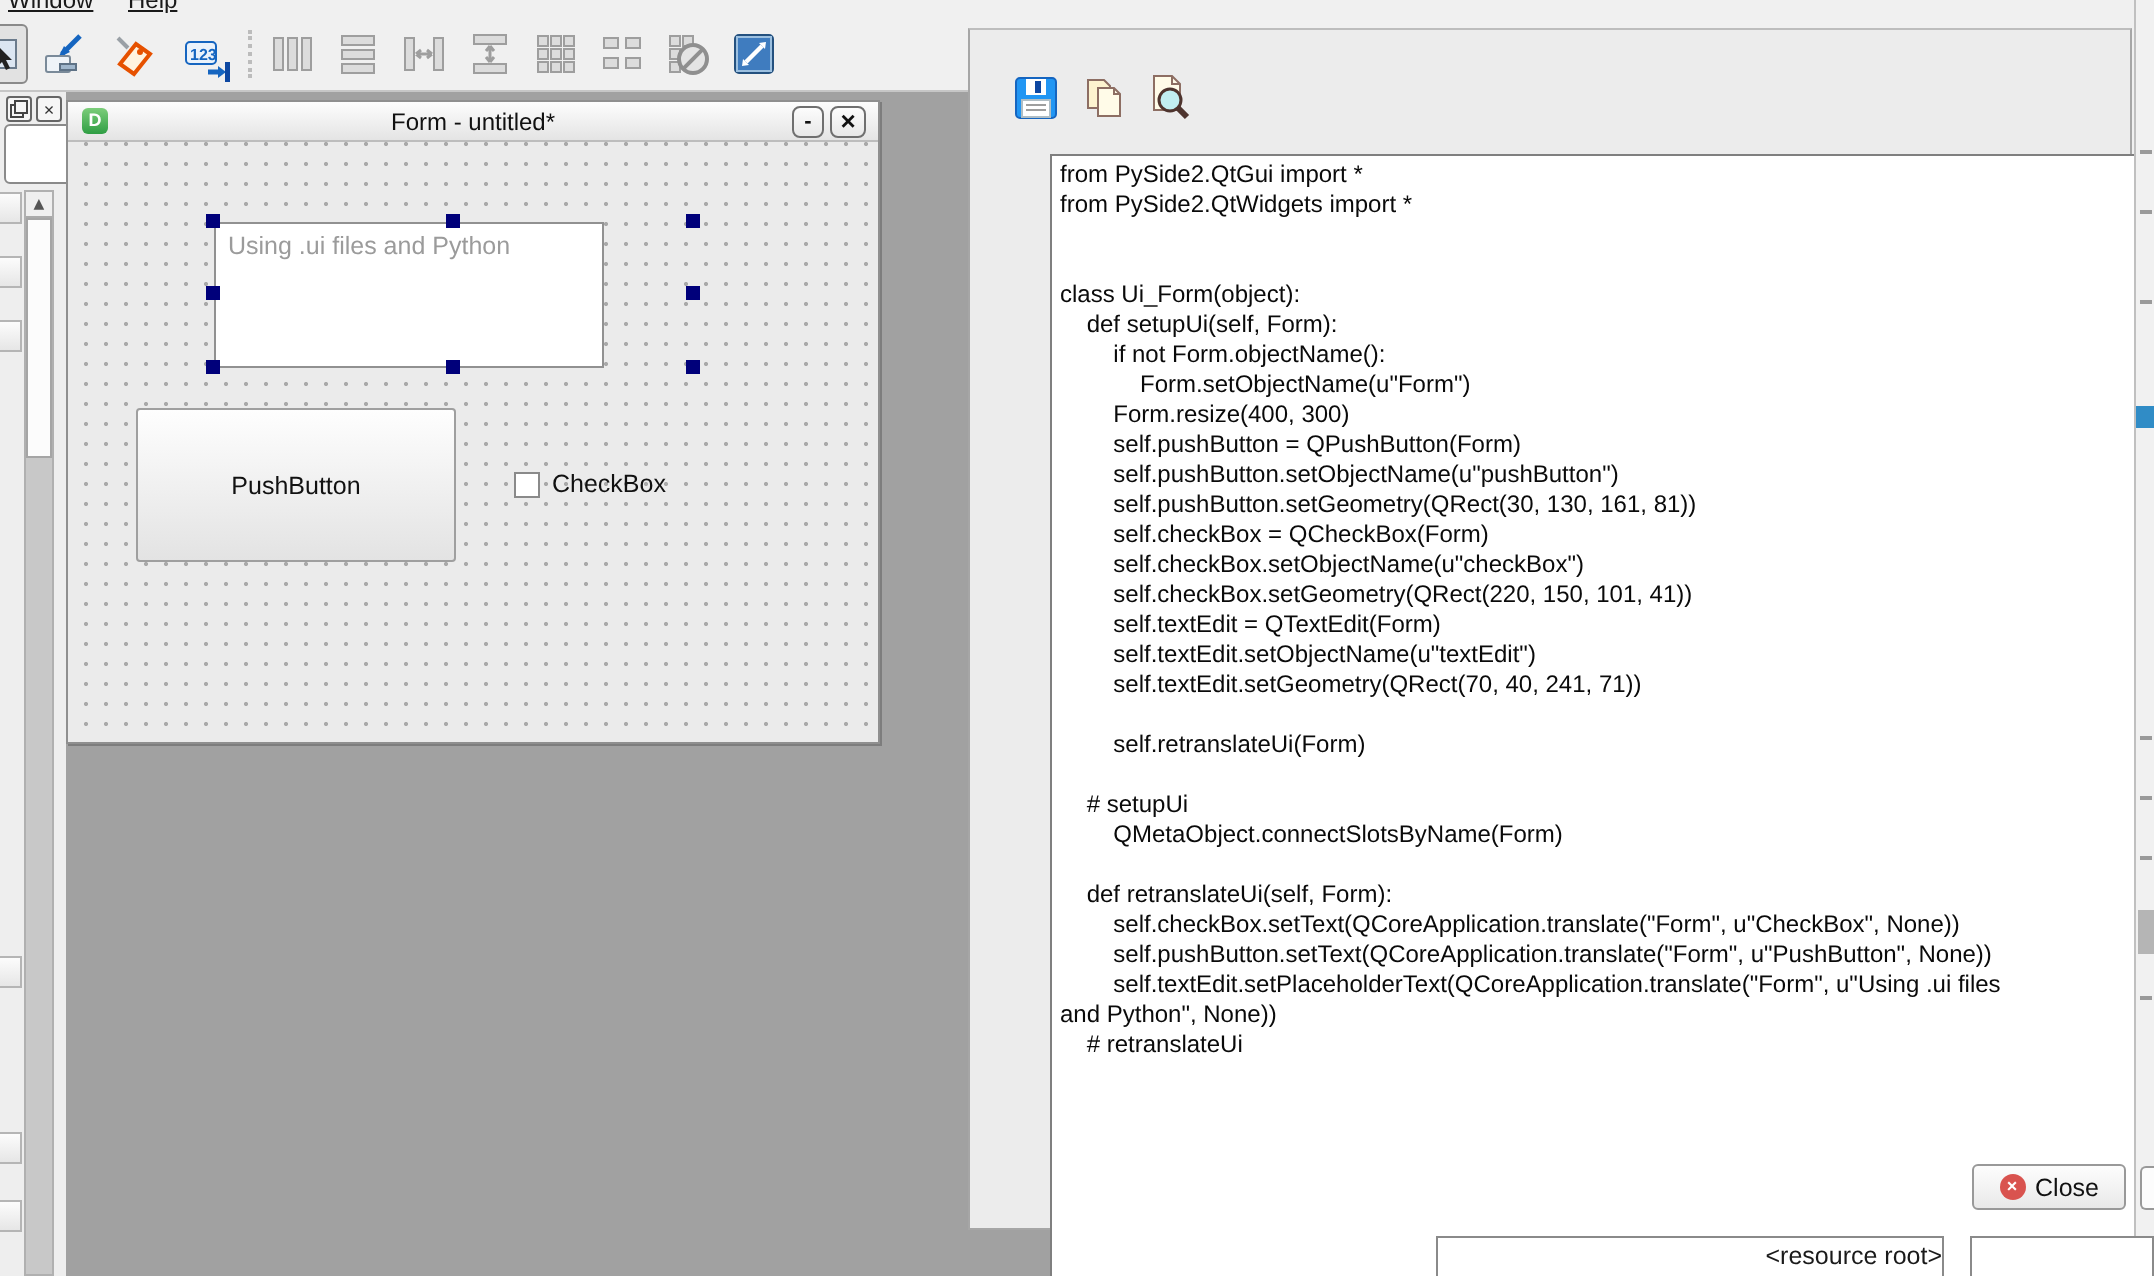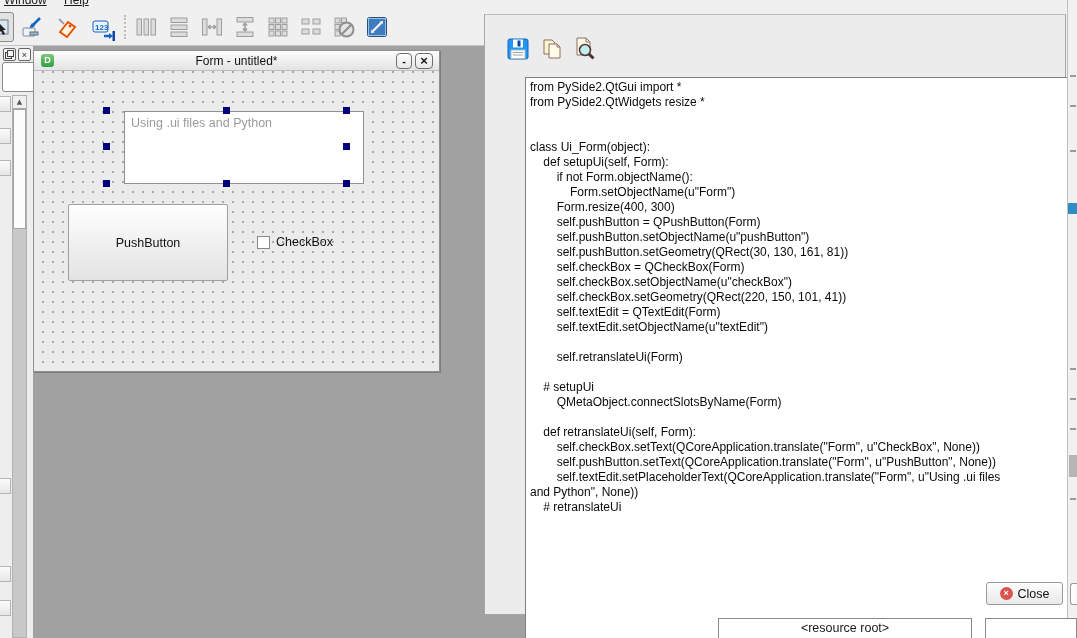--- a/index.html
+++ b/index.html
@@ -52,21 +52,21 @@
   .vscroll { position:absolute; right:0; top:0; width:16px; height:494px; background:#fdfdfd; border-left:1px solid #b9b9b9; }
   .vscroll .btn { position:absolute; left:0; width:15px; height:14px; background:#efefef; border:1px solid #b0b0b0; text-align:center; font-size:7px; line-height:13px; color:#555; font-family:"DejaVu Sans",sans-serif; }
   .vscroll .thumb { position:absolute; left:0; top:14px; width:15px; height:106px; background:#e8e8e8; border:1px solid #adadad; }
   .close-btn { position:absolute; left:501px; top:567px; width:77px; height:23px; background:linear-gradient(#fdfdfd,#e9e9e9); border:1px solid #999; border-radius:3px; display:flex; align-items:center; justify-content:center; gap:5px; font-size:12.5px; color:#111; }
   .close-ico { width:13px; height:13px; border-radius:50%; background:#d9534f; color:#fff; font-size:9px; font-weight:bold; text-align:center; line-height:13px; }
 
   
   .right-sliver { left:1067px; top:0; width:10px; height:638px; background:#f1f1f1; border-left:1px solid #c0c0c0; }
   .sl-dash { position:absolute; left:2px; width:6px; height:2px; background:#9a9a9a; }
   .res-panel { top:618px; height:20px; background:#fff; border:1px solid #8a8a8a; border-bottom:none; }
-  .res-label { width:100%; text-align:center; font-size:12.5px; line-height:19px; color:#1a1a1a; }
+  .res-label { width:100%; text-align:right; font-size:12.5px; line-height:19px; color:#1a1a1a; }
 
   svg { display:block; }
 </style>
 </head>
 <body>
 
 <div class="abs menubar">
   <span class="mword" style="left:4px;">Window</span>
   <span class="mword" style="left:64px;">Help</span>
 </div>
@@ -239,21 +239,21 @@
 </div>
 
 <div class="abs form-window">
   <div class="fw-titlebar">
     <div class="fw-badge">D</div>
     <div class="fw-title">Form - untitled*</div>
     <div class="fw-btn" style="left:362px; width:16px;">-</div>
     <div class="fw-btn" style="left:381px; width:18px; font-size:13px; line-height:13px;">×</div>
   </div>
   <div class="fw-body">
-    <div class="textedit" style="left:73px; top:40px; width:240px; height:73px;margin-left:17px;">
+    <div class="textedit" style="left:73px; top:40px; width:195px; height:73px;">
       <div class="placeholder">Using .ui files and Python</div>
     </div>
 
     <div class="handle" style="left:69px; top:36px;"></div>
     <div class="handle" style="left:189px; top:36px;"></div>
     <div class="handle" style="left:309px; top:36px;"></div>
     <div class="handle" style="left:69px; top:72px;"></div>
     <div class="handle" style="left:309px; top:72px;"></div>
     <div class="handle" style="left:69px; top:109px;"></div>
     <div class="handle" style="left:189px; top:109px;"></div>
@@ -293,36 +293,37 @@
           <path d="M14 2 V6 H18" fill="none" stroke="#8d6e63"></path>
           <circle cx="13" cy="14" r="5.5" fill="#b2ebf2" fill-opacity="0.8" stroke="#4e342e" stroke-width="1.5"></circle>
           <path d="M17 18 L21.5 22.5" stroke="#4e342e" stroke-width="3"></path>
         </svg>
     </span>
   </div>
 
   <div class="code-area">
     <div class="code-lines">
       <div class="code-line">from PySide2.QtGui import *</div>
-      <div class="code-line">from PySide2.QtWidgets resize *</div>
+      <div class="code-line">from PySide2.QtWidgets import *</div>
       <div class="code-line"></div>
       <div class="code-line"></div>
       <div class="code-line">class Ui_Form(object):</div>
       <div class="code-line">    def setupUi(self, Form):</div>
       <div class="code-line">        if not Form.objectName():</div>
       <div class="code-line">            Form.setObjectName(u"Form")</div>
       <div class="code-line">        Form.resize(400, 300)</div>
       <div class="code-line">        self.pushButton = QPushButton(Form)</div>
       <div class="code-line">        self.pushButton.setObjectName(u"pushButton")</div>
       <div class="code-line">        self.pushButton.setGeometry(QRect(30, 130, 161, 81))</div>
       <div class="code-line">        self.checkBox = QCheckBox(Form)</div>
       <div class="code-line">        self.checkBox.setObjectName(u"checkBox")</div>
       <div class="code-line">        self.checkBox.setGeometry(QRect(220, 150, 101, 41))</div>
       <div class="code-line">        self.textEdit = QTextEdit(Form)</div>
       <div class="code-line">        self.textEdit.setObjectName(u"textEdit")</div>
+      <div class="code-line">        self.textEdit.setGeometry(QRect(70, 40, 241, 71))</div>
       <div class="code-line"></div>
       <div class="code-line">        self.retranslateUi(Form)</div>
       <div class="code-line"></div>
       <div class="code-line">    # setupUi</div>
       <div class="code-line">        QMetaObject.connectSlotsByName(Form)</div>
       <div class="code-line"></div>
       <div class="code-line">    def retranslateUi(self, Form):</div>
       <div class="code-line">        self.checkBox.setText(QCoreApplication.translate("Form", u"CheckBox", None))</div>
       <div class="code-line">        self.pushButton.setText(QCoreApplication.translate("Form", u"PushButton", None))</div>
       <div class="code-line">        self.textEdit.setPlaceholderText(QCoreApplication.translate("Form", u"Using .ui files</div>

